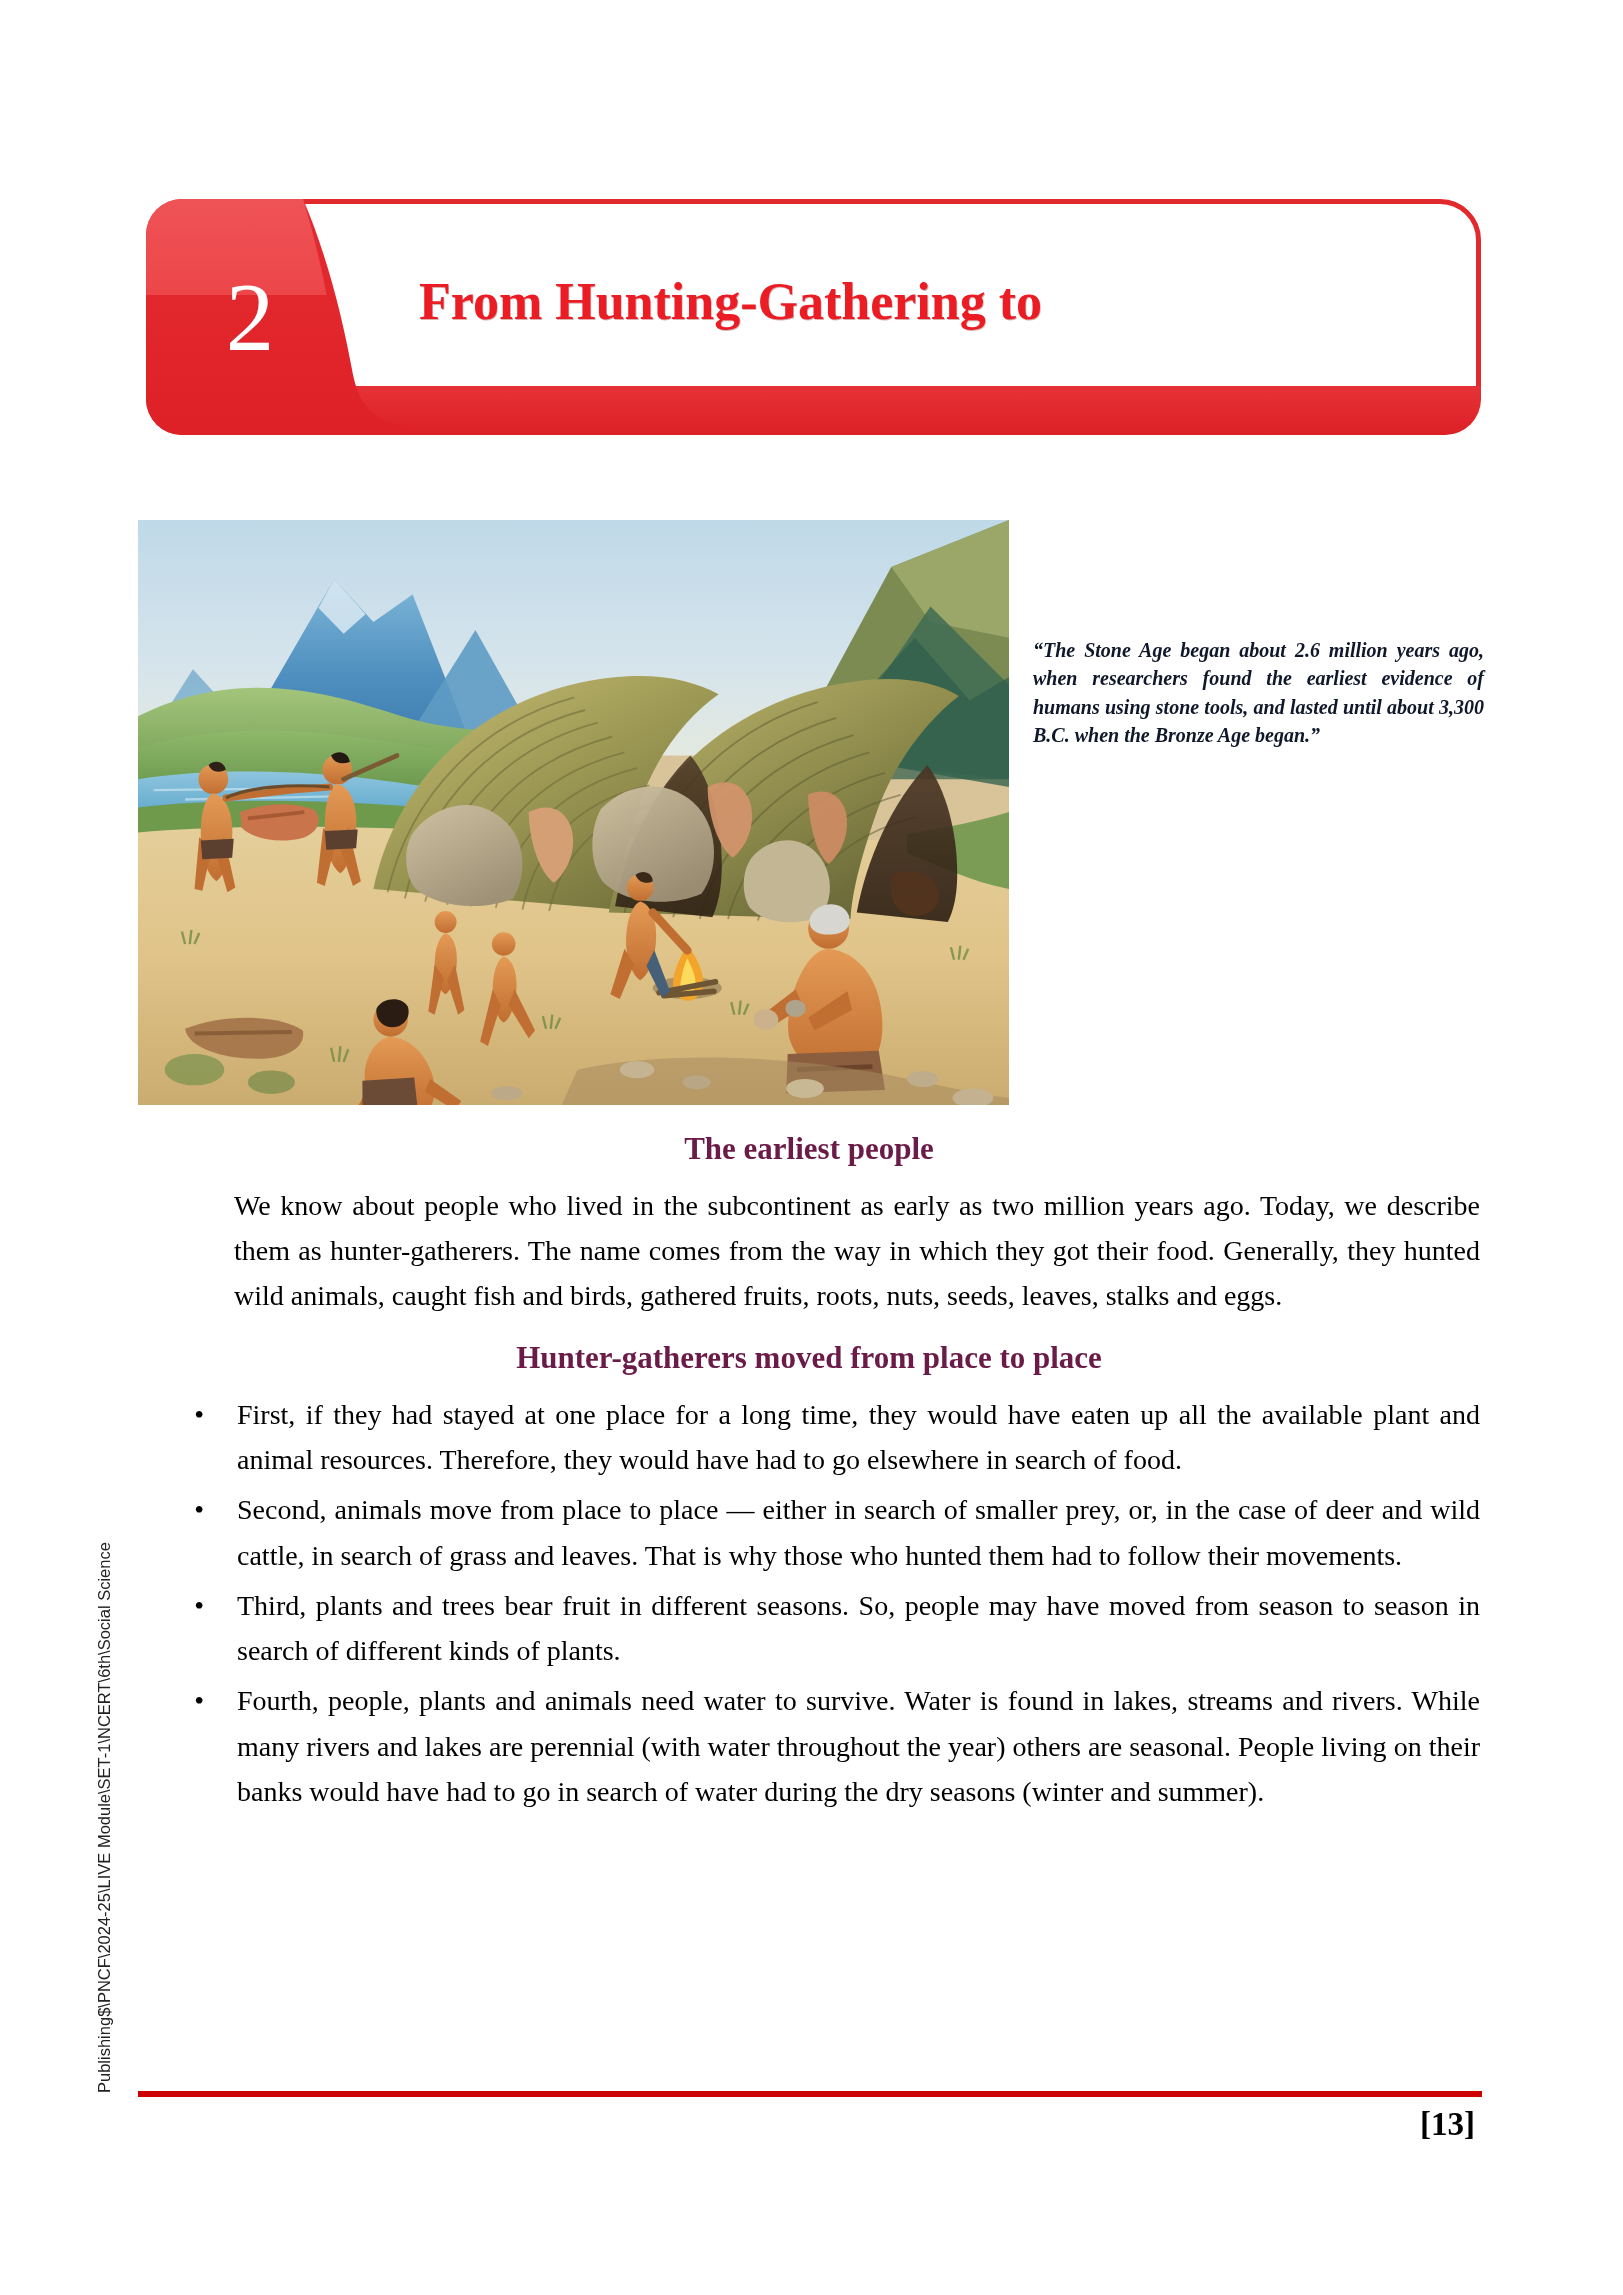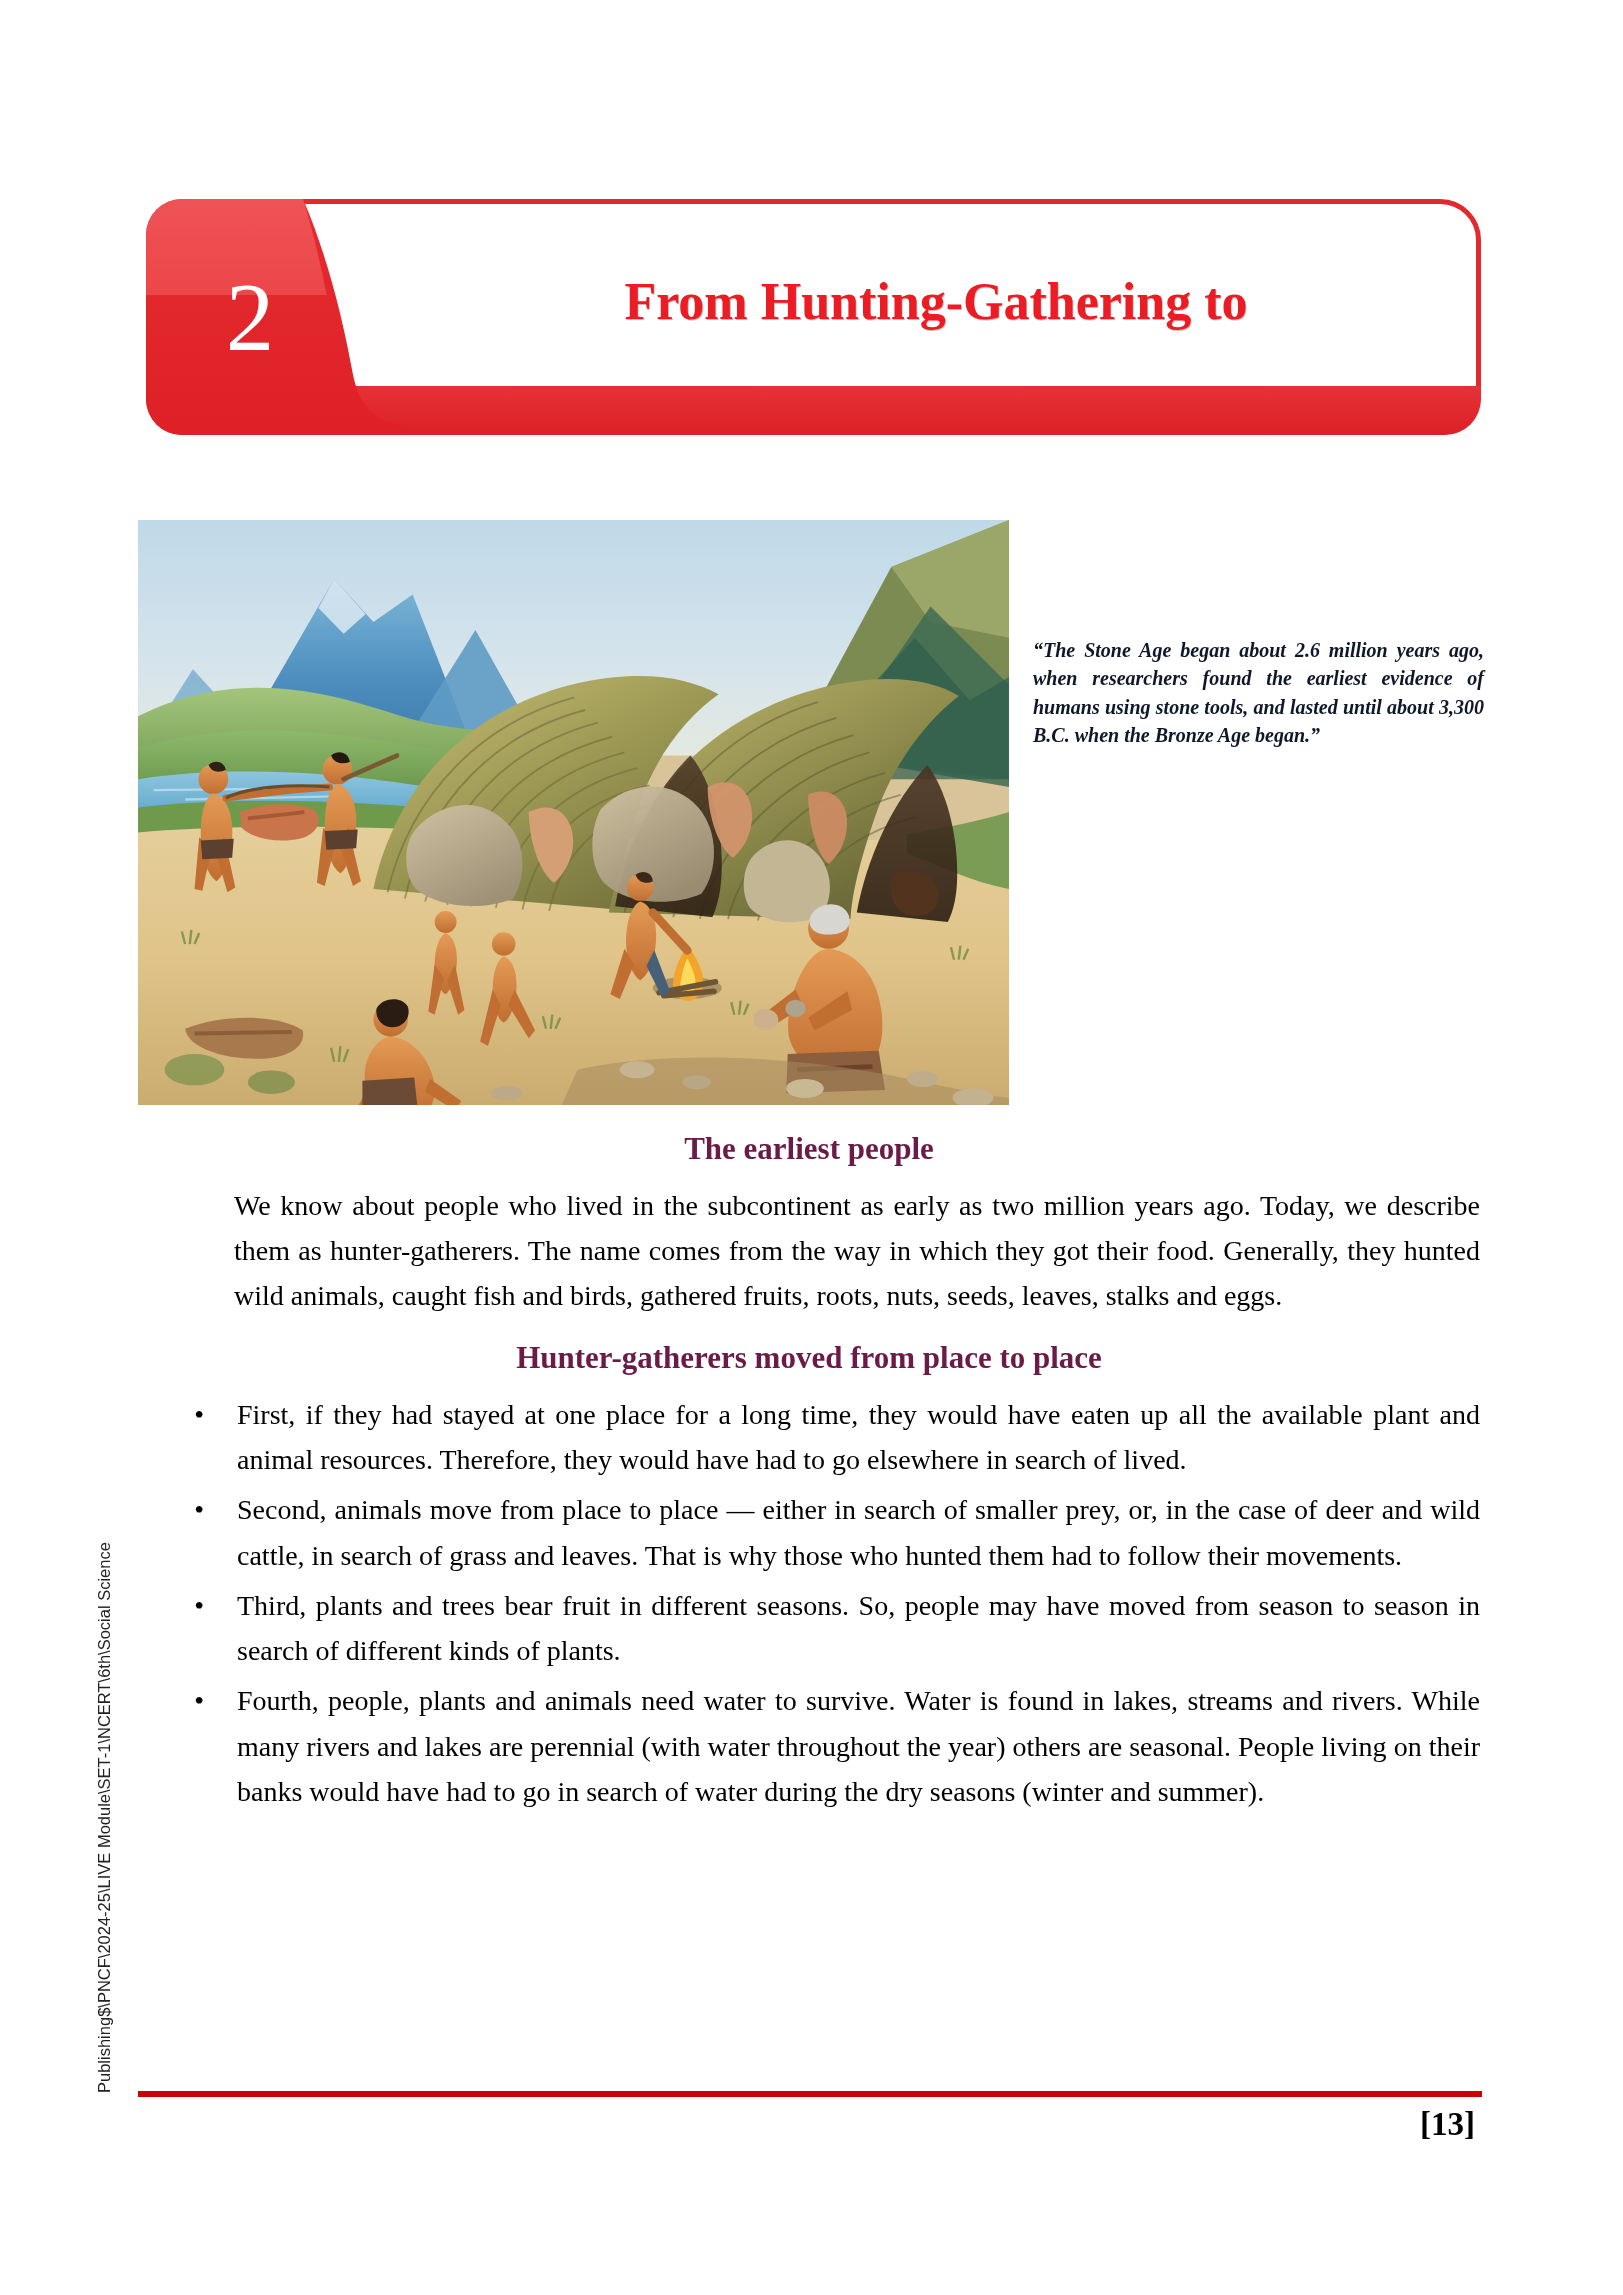--- a/index.html
+++ b/index.html
@@ -81,21 +81,21 @@
   }
 
   .banner-title {
     position: absolute;
     left: 273px;
     right: 28px;
     top: 19px;
     bottom: 49px;
     display: flex;
     flex-direction: column;
-    align-items: center;
+    align-items: flex-start;
     justify-content: center;
     text-align: center;
   }
   .banner-title-line {
     color: #EC1C24;
     font-family: "Liberation Serif", serif;
     font-weight: bold;
     font-size: 52px;
     line-height: 1.22;
     white-space: nowrap;
@@ -509,21 +509,21 @@
     <h2 class="heading-purple">The earliest people</h2>
 
     <p class="body-para">We know about people who lived in the subcontinent as early as two million years ago. Today, we describe them as hunter-gatherers. The name comes from the way in which they got their food. Generally, they hunted wild animals, caught fish and birds, gathered fruits, roots, nuts, seeds, leaves, stalks and eggs.</p>
 
     <h2 class="heading-purple heading-gap-1">Hunter-gatherers moved from place to place</h2>
 
 
     <ul class="reason-list">
       <li>
         <span class="bullet-dot">•</span>
-        <span>First, if they had stayed at one place for a long time, they would have eaten up all the available plant and animal resources. Therefore, they would have had to go elsewhere in search of lived.</span>
+        <span>First, if they had stayed at one place for a long time, they would have eaten up all the available plant and animal resources. Therefore, they would have had to go elsewhere in search of food.</span>
       </li>
       <li>
         <span class="bullet-dot">•</span>
         <span>Second, animals move from place to place — either in search of smaller prey, or, in the case of deer and wild cattle, in search of grass and leaves. That is why those who hunted them had to follow their movements.</span>
       </li>
       <li>
         <span class="bullet-dot">•</span>
         <span>Third, plants and trees bear fruit in different seasons. So, people may have moved from season to season in search of different kinds of plants.</span>
       </li>
       <li>

